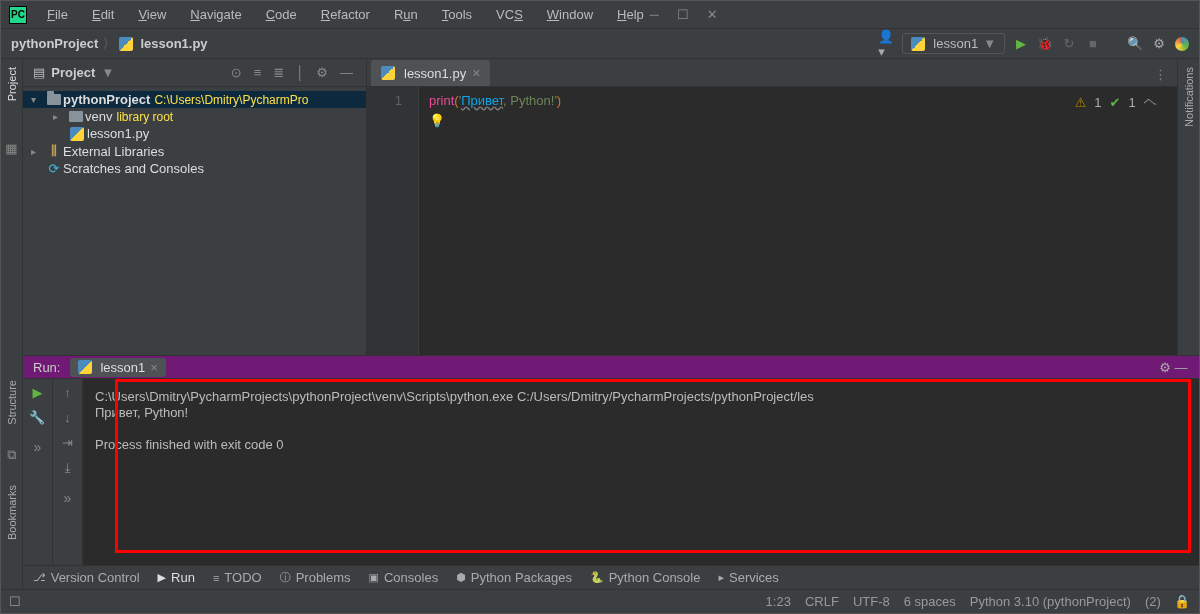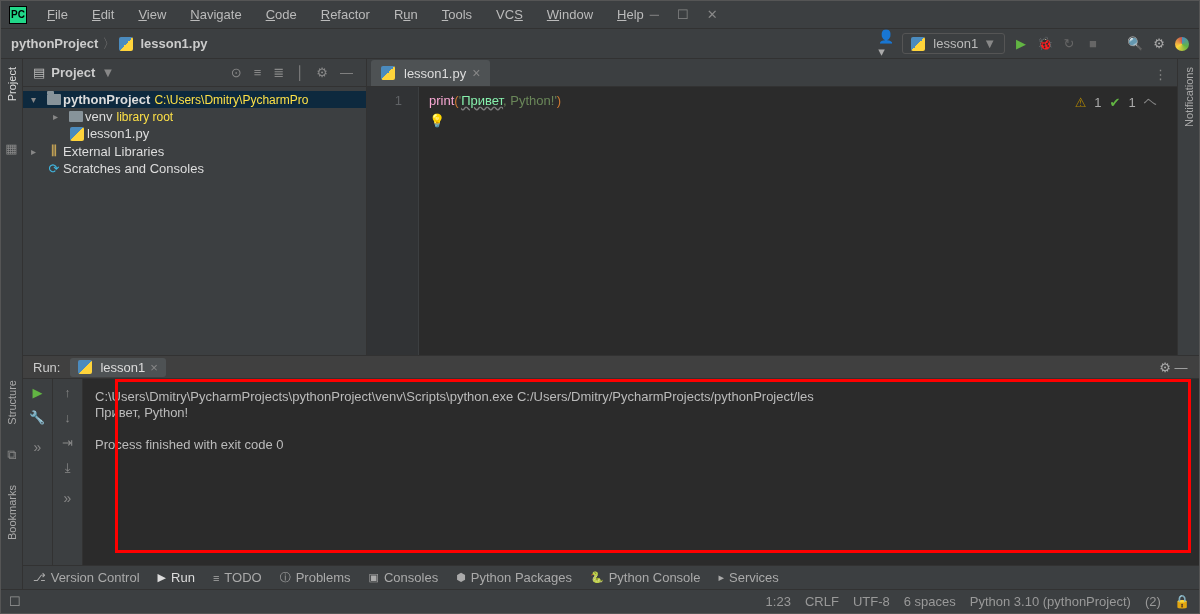--- a/index.html
+++ b/index.html
@@ -43,32 +43,32 @@
 .lib-icon{color:#f2c55c}
 .scratch-icon{color:#40b6e0}
 .editor-area{flex:1;display:flex;flex-direction:column;background:#2b2b2b;min-width:0}
 .editor-tabs{height:28px;background:#3c3f41;display:flex;align-items:flex-end;border-bottom:1px solid #323232;padding-left:4px}
 .etab{background:#4e5254;padding:5px 10px;display:flex;align-items:center;gap:6px;border-radius:3px 3px 0 0;color:#ddd;cursor:pointer}
 .etab .close{color:#888;font-size:14px}
 .editor-tabs .more{margin-left:auto;padding:4px 10px;color:#888;cursor:pointer}
 .code-area{flex:1;display:flex;position:relative;font-family:"Consolas","Courier New",monospace;font-size:14px}
 .gutter{width:52px;background:#313335;text-align:right;padding:6px 16px 0 0;color:#606366;border-right:1px solid #3c3f41}
 .codeline{padding:6px 10px;position:relative}
-.kw{color:#f9a8d4}
+.kw{color:#ec4899}
 .str{color:#6a8759}
-.str-u{color:#86efac;text-decoration:underline wavy #808080}
+.str-u{color:#0ea5e9;text-decoration:underline wavy #808080}
 .paren{color:#cc7832}
 .bulb{position:absolute;left:10px;top:26px;color:#f2c55c;font-size:13px}
 .code-status{position:absolute;right:20px;top:6px;display:flex;gap:8px;align-items:center;color:#aaa;font-size:12px}
 .warn-tri{color:#b58900}
 .check{color:#62b543}
 .chev-up{color:#888}
 .right-rail{width:22px;background:#3c3f41;border-left:1px solid #323232;display:flex;flex-direction:column;align-items:center;padding-top:8px}
 .run-panel{height:210px;background:#2b2b2b;display:flex;flex-direction:column;position:relative}
-.run-header{height:24px;background:#404040;display:flex;align-items:center;padding:0 10px;border-top:1px solid #323232;border-bottom:1px solid #323232}
+.run-header{height:24px;background:#701a75;display:flex;align-items:center;padding:0 10px;border-top:1px solid #323232;border-bottom:1px solid #323232}
 .run-header .title{color:#ccc;margin-right:10px}
 .run-tab{background:#4e5254;padding:2px 8px;display:flex;align-items:center;gap:5px;border-radius:3px;color:#ddd}
 .run-header .rspace{flex:1}
 .run-body{flex:1;display:flex;position:relative}
 .run-left-tb{width:30px;background:#3c3f41;border-right:1px solid #323232;display:flex;flex-direction:column;align-items:center;padding-top:6px;gap:10px}
 .run-left-tb2{width:30px;background:#3c3f41;border-right:1px solid #323232;display:flex;flex-direction:column;align-items:center;padding-top:6px;gap:10px}
 .run-output{flex:1;padding:10px 12px;font-family:"Consolas","Courier New",monospace;font-size:14px;color:#bbb;overflow:hidden;white-space:pre}
 .red-box{position:absolute;border:3px solid red;pointer-events:none}
 .bottom-tools{height:24px;background:#3c3f41;border-top:1px solid #323232;display:flex;align-items:center;padding:0 10px;gap:18px}
 .btool{display:flex;align-items:center;gap:5px;cursor:pointer;color:#aaa;font-size:12px}

